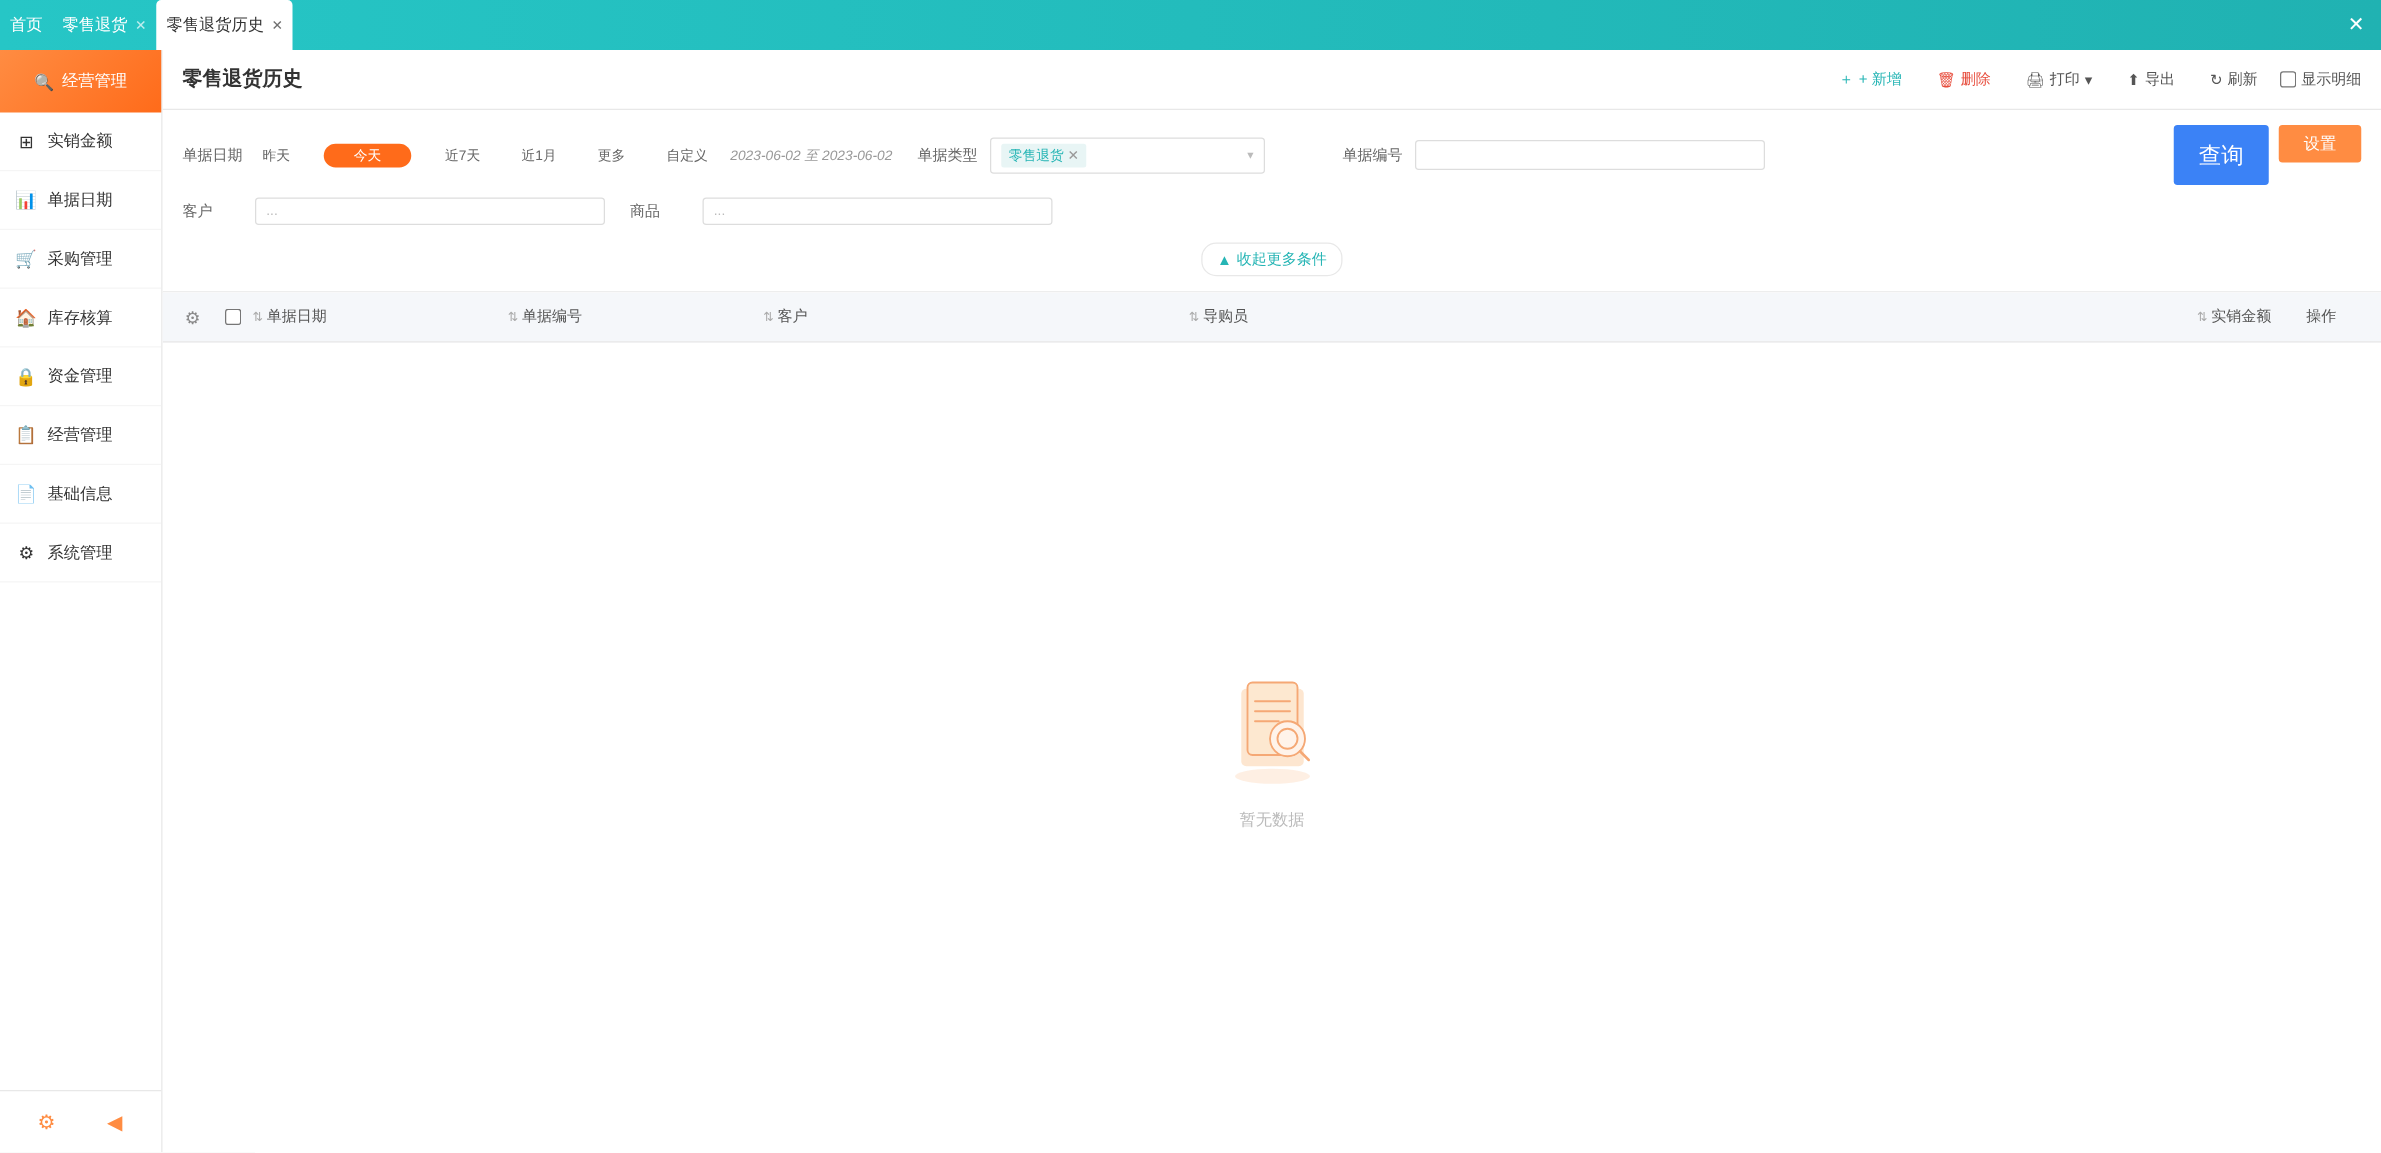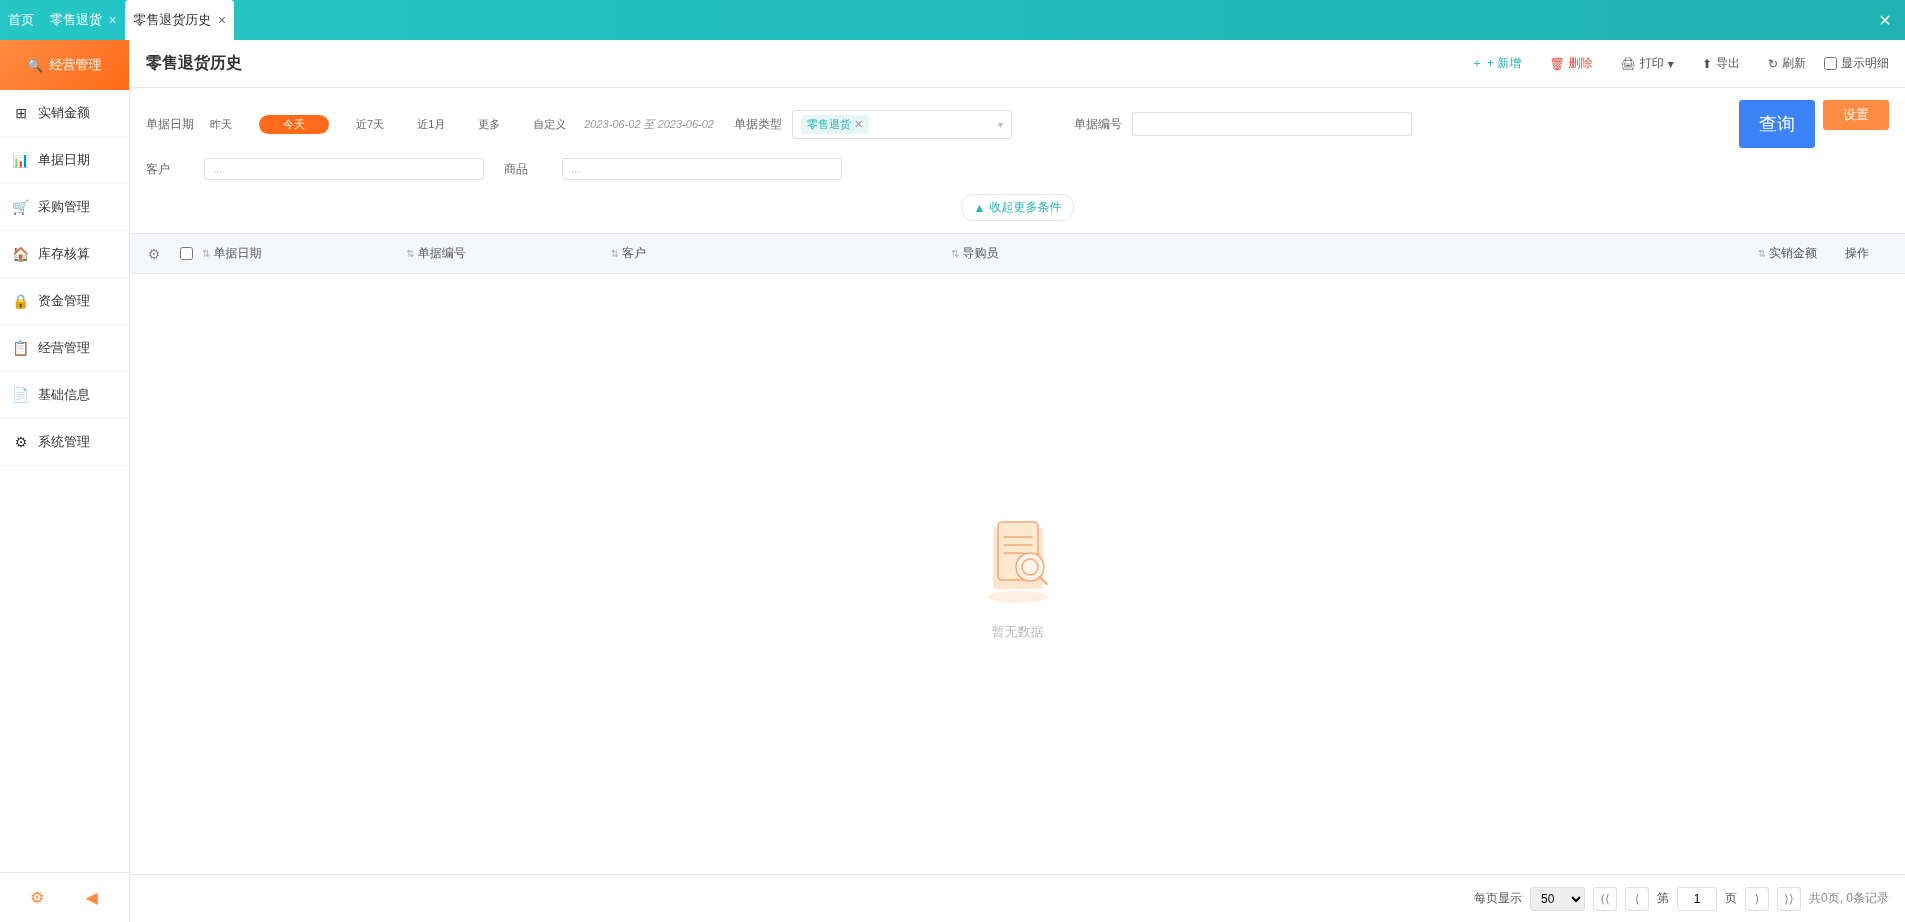--- a/index.html
+++ b/index.html
@@ -607,33 +607,16 @@
           <line x1="36" y1="30" x2="64" y2="30" stroke="#f5a875" stroke-width="1.5" stroke-linecap="round"></line>
           <line x1="36" y1="38" x2="64" y2="38" stroke="#f5a875" stroke-width="1.5" stroke-linecap="round"></line>
           <line x1="36" y1="46" x2="55" y2="46" stroke="#f5a875" stroke-width="1.5" stroke-linecap="round"></line>
           <circle cx="62" cy="60" r="14" fill="#fff3ea" stroke="#f5a875" stroke-width="1.5"></circle>
           <circle cx="62" cy="60" r="8" fill="none" stroke="#f5a875" stroke-width="1.5"></circle>
           <line x1="72" y1="70" x2="79" y2="77" stroke="#f5a875" stroke-width="2" stroke-linecap="round"></line>
         </svg>
         <span class="empty-text">暂无数据</span>
       </div>
 
-      <div class="pagination">
-        <span>每页显示</span>
-        <select class="pagination-select">
-          <option>50</option>
-          <option>10</option>
-          <option>20</option>
-          <option>100</option>
-        </select>
-        <div class="pagination-btn">⟨⟨</div>
-        <div class="pagination-btn">⟨</div>
-        <span>第</span>
-        <input class="pagination-input" value="1" style="">
-        <span>页</span>
-        <div class="pagination-btn">⟩</div>
-        <div class="pagination-btn">⟩⟩</div>
-        <span class="pagination-info">共0页, 0条记录</span>
-      </div>
     </div>
 
   </div>
 </div>
 
 </body></html>

